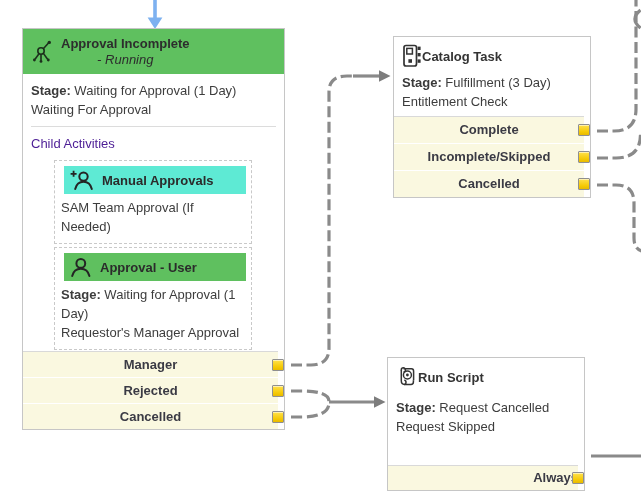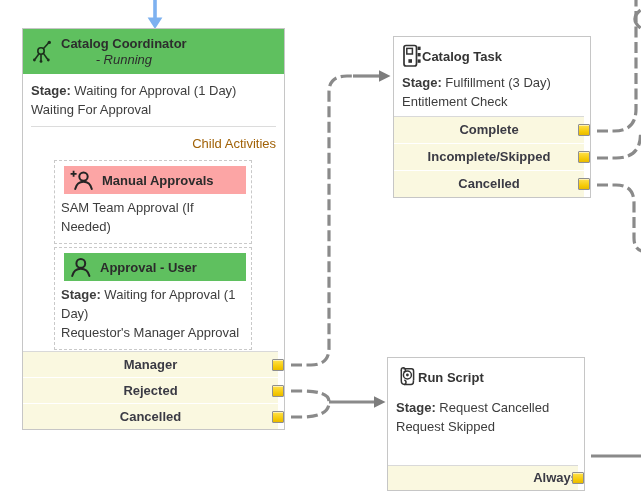--- a/index.html
+++ b/index.html
@@ -6,28 +6,28 @@
   .canvas{
     position:relative;width:641px;height:497px;background:#ffffff;overflow:hidden;
     font-family:"Liberation Sans",sans-serif;font-size:13px;color:#3f3f3f;
   }
   .wire-layer{position:absolute;left:0;top:0;z-index:1;}
   .activity{position:absolute;background:#fff;border:1px solid #c6c6c6;box-sizing:border-box;z-index:2;}
 
   
   .coordinator{left:22px;top:28px;width:263px;height:402px;}
   .hdr-green{background:#5fc05f;}
-  .hdr-blue{background:#fca5a5;}
+  .hdr-blue{background:#5eead4;}
   .box-header{display:flex;align-items:center;gap:8px;padding:4px 8px;height:45px;box-sizing:border-box;}
   .box-header .ttl{font-weight:bold;color:#2d2d2d;line-height:16px;}
   .box-header .sub{font-style:italic;color:#2d2d2d;line-height:15px;text-align:center;}
   .body-block{padding:7px 8px 0 8px;line-height:19px;color:#3d3d3d;}
   .body-block b{color:#3a3a3a;}
   .divider{border-top:1px solid #dcdcdc;margin:7px 8px 0 8px;}
-  .section-label{padding:9px 8px 6px 8px;color:#a16207;text-align:right;}
+  .section-label{padding:9px 8px 6px 8px;color:#4c1d95;}
 
   .child{position:relative;margin:3px 12px 0 31px;border:1px dashed #c9c9c9;background:#fff;box-sizing:border-box;width:198px;}
   .child-header{display:flex;align-items:center;gap:7px;height:28px;margin:5px 5px 0 9px;padding:0 6px;box-sizing:border-box;}
   .child-header .ttl{font-weight:bold;color:#2b2b2b;}
   .child-body{padding:4px 6px 7px 6px;line-height:19px;color:#3d3d3d;}
 
   .outputs{position:absolute;left:0;right:6px;bottom:0;z-index:3;}
   .out-row{position:relative;background:#faf8e0;font-weight:bold;color:#3a3a44;
     text-align:center;border-top:1px solid #ffffff;}
   .out-row.first{border-top:1px solid #d9d9d9;}
@@ -80,21 +80,21 @@
           <path d="M12.4,14.4 L16.6,20.2"></path>
         </g>
         <g fill="#1c2f1c">
           <circle cx="18.3" cy="3.4" r="1.7"></circle>
           <circle cx="3.4" cy="21" r="1.4"></circle>
           <circle cx="10" cy="22.4" r="1.4"></circle>
           <circle cx="17.3" cy="21" r="1.4"></circle>
         </g>
       </svg>
       <div>
-        <div class="ttl">Catalog Coordinator</div>
+        <div class="ttl">Approval Incomplete</div>
         <div class="sub">- Running</div>
       </div>
     </div>
 
     <div class="body-block">
       <div><b>Stage:</b>
         <span>Waiting for Approval (1 Day)</span></div>
       <div>Waiting For Approval</div>
     </div>
 

